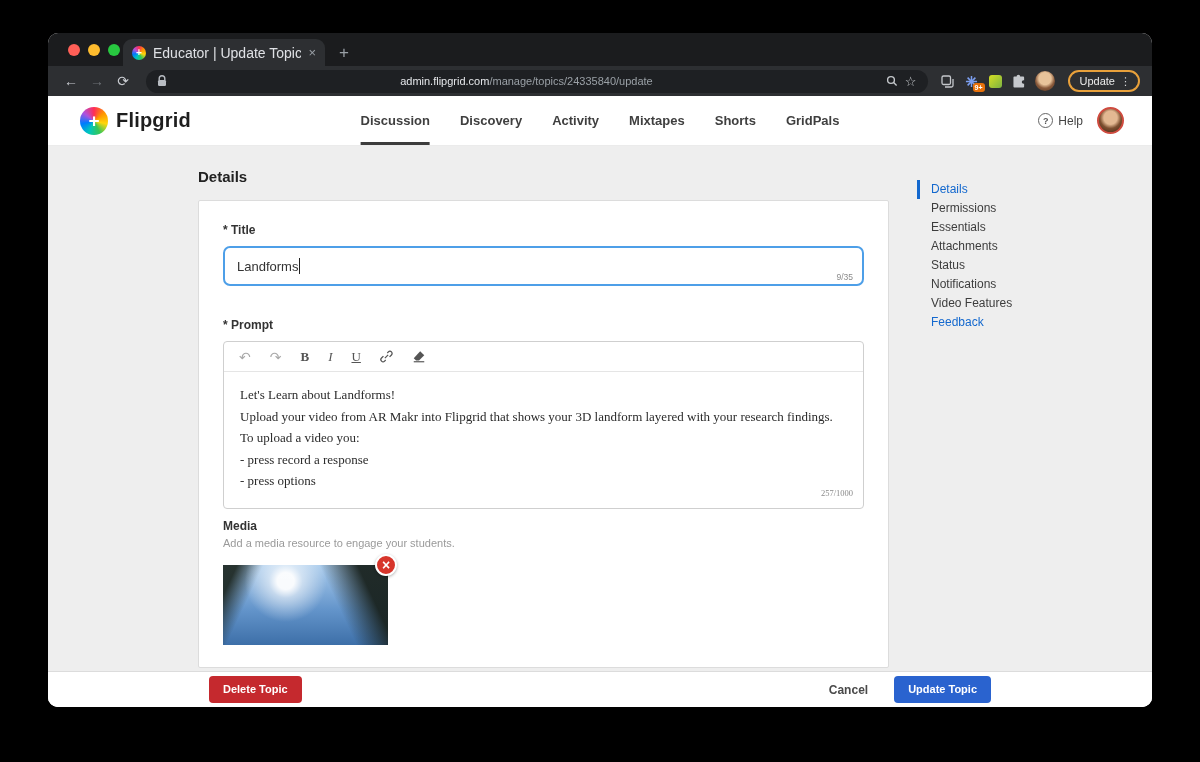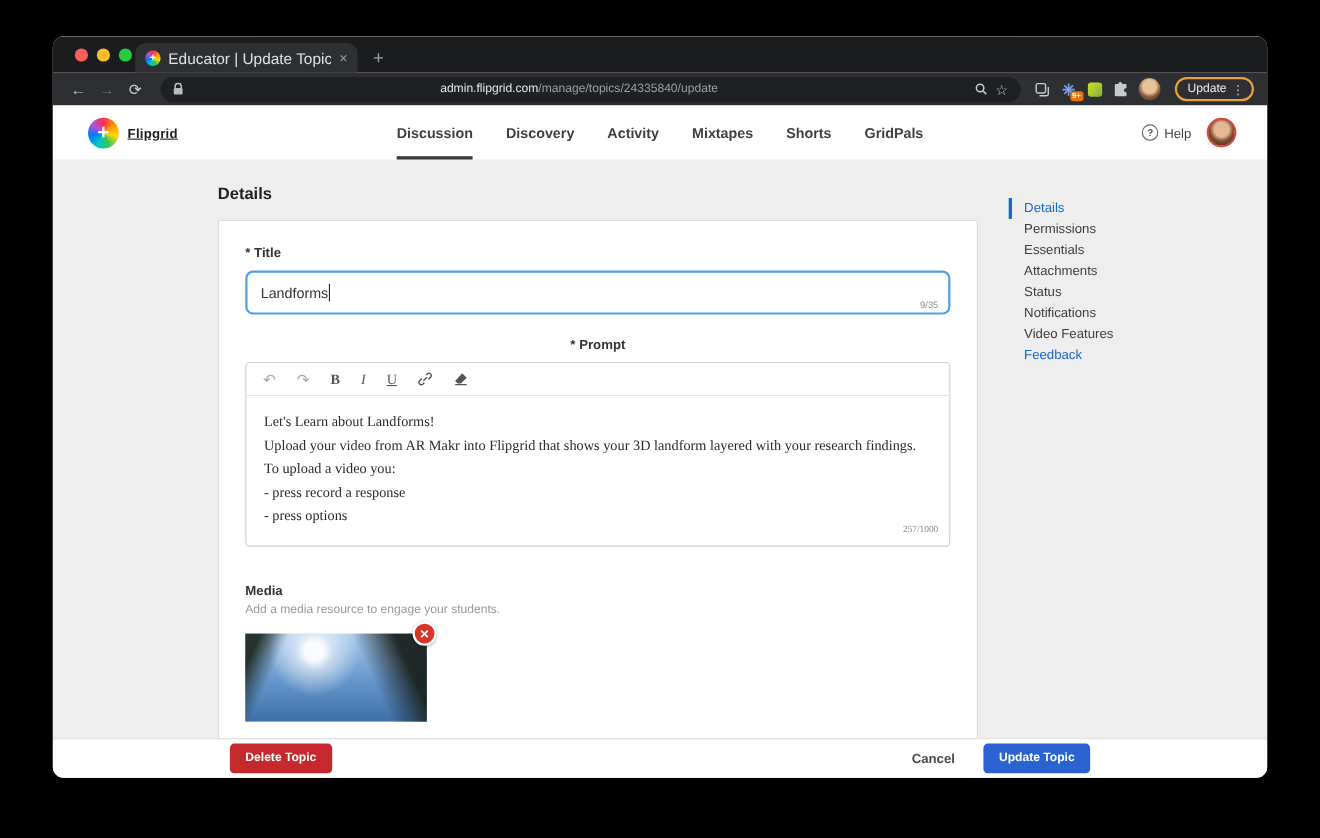--- a/index.html
+++ b/index.html
@@ -44,21 +44,21 @@
 
   
   .page { flex:1; display:flex; flex-direction:column; background:#fff; min-height:0; }
 
   .site-header { height:50px; display:flex; align-items:center; padding:0 28px 0 32px;
                  border-bottom:1px solid #ebebeb; background:#fff; flex:0 0 auto; position:relative; }
   .brand { display:flex; align-items:center; gap:8px; }
   .brand-logo { width:28px; height:28px; border-radius:50%;
                 background:conic-gradient(#ff2d55,#ff9500,#ffd60a,#34c759,#00c7be,#007aff,#af52de,#ff2d55);
                 display:flex; align-items:center; justify-content:center; color:#fff; font-size:19px; font-weight:bold; line-height:1; }
-  .brand-name { font-size:12px; font-weight:bold; color:#1e1e1e; letter-spacing:.2px;text-decoration:underline; }
+  .brand-name { font-size:20px; font-weight:bold; color:#1e1e1e; letter-spacing:.2px; }
   .site-nav { position:absolute; left:50%; transform:translateX(-50%); display:flex; gap:30px; align-items:center; height:100%; }
   .site-nav .nav-item { font-size:13px; font-weight:600; color:#3f3f3f; display:flex; align-items:center; height:100%;
                         border-bottom:3px solid transparent; padding-top:3px; }
   .site-nav .nav-item.active { border-bottom-color:#3c3c3c; }
   .header-right { margin-left:auto; display:flex; align-items:center; gap:14px; }
   .help { display:flex; align-items:center; gap:5px; font-size:12px; color:#444; }
   .help-q { width:15px; height:15px; border:1.3px solid #666; border-radius:50%; font-size:9px; color:#555;
             display:flex; align-items:center; justify-content:center; font-weight:bold; }
   .page-avatar { width:27px; height:27px; border-radius:50%; border:2px solid #cf4b3f;
             background:radial-gradient(circle at 50% 38%, #e3b892 0 36%, #7d4f30 58%, #3c2414 100%); }
@@ -70,32 +70,32 @@
   .main { flex:1; background:#eeeeee; position:relative; overflow:hidden; padding:22px 0 0 150px; min-height:0; }
   .section-heading { font-size:15px; font-weight:bold; color:#222; margin-bottom:15px; }
 
   .card { width:691px; background:#fff; border:1px solid #dcdcdc; border-radius:2px; padding:22px 24px; }
   .field-label { font-size:12px; font-weight:bold; color:#333; margin-bottom:9px; }
   .title-input { position:relative; height:40px; border:2px solid #4d9fe8; border-radius:7px; display:flex;
                  align-items:center; padding:0 12px; font-size:13px; color:#333; background:#fff; }
   .cursor { display:inline-block; width:1px; height:16px; background:#222; margin-left:1px; vertical-align:middle; }
   .char-count { position:absolute; right:9px; bottom:2px; font-size:8.5px; color:#8a8a8a; }
 
-  .prompt-label { margin-top:20px;text-align:center; }
+  .prompt-label { margin-top:32px; }
   .editor { border:1px solid #cfcfcf; border-radius:4px; background:#fff; }
   .editor-toolbar { height:30px; border-bottom:1px solid #e5e5e5; display:flex; align-items:center; gap:19px; padding:0 15px; }
   .ed-btn { font-size:13px; color:#555; line-height:1; display:flex; align-items:center; }
   .ed-btn.undo, .ed-btn.redo { color:#a9a9a9; font-size:14px; }
   .ed-btn.bold { font-weight:bold; font-family:"Liberation Serif", serif; }
   .ed-btn.italic { font-style:italic; font-family:"Liberation Serif", serif; }
   .ed-btn.underline { text-decoration:underline; font-family:"Liberation Serif", serif; }
   .editor-body { position:relative; padding:12px 14px 16px 16px; font-size:13px; line-height:21.5px; color:#2b2b2b; min-height:118px;font-family:Liberation Serif, serif; }
   .editor-body .count { position:absolute; right:10px; bottom:3px; font-size:8.5px; color:#8a8a8a; }
 
-  .media-label { margin-top:33px; margin-bottom:4px; }
+  .media-label { margin-top:10px; margin-bottom:4px; }
   .media-hint { font-size:11px; color:#9a9a9a; }
   .thumb-wrap { position:relative; width:165px; margin-top:16px; }
   .thumb { width:165px; height:80px; background:
       radial-gradient(circle at 38% 20%, rgba(255,255,255,.95) 0 7%, rgba(255,255,255,.55) 14%, rgba(255,255,255,0) 34%),
       linear-gradient(115deg, rgba(28,38,32,.92) 0 7%, rgba(28,38,32,0) 20%),
       linear-gradient(245deg, rgba(25,34,30,.95) 0 15%, rgba(25,34,30,0) 34%),
       linear-gradient(180deg, #a9cbec 0%, #6495cb 55%, #3d6fa8 100%); }
   .remove-badge { position:absolute; top:-11px; right:-9px; width:22px; height:22px; border-radius:50%;
       background:#d7352b; border:2px solid #fff; color:#fff; font-size:14px; font-weight:bold;
       display:flex; align-items:center; justify-content:center; line-height:1; box-shadow:0 1px 3px rgba(0,0,0,.3); }

